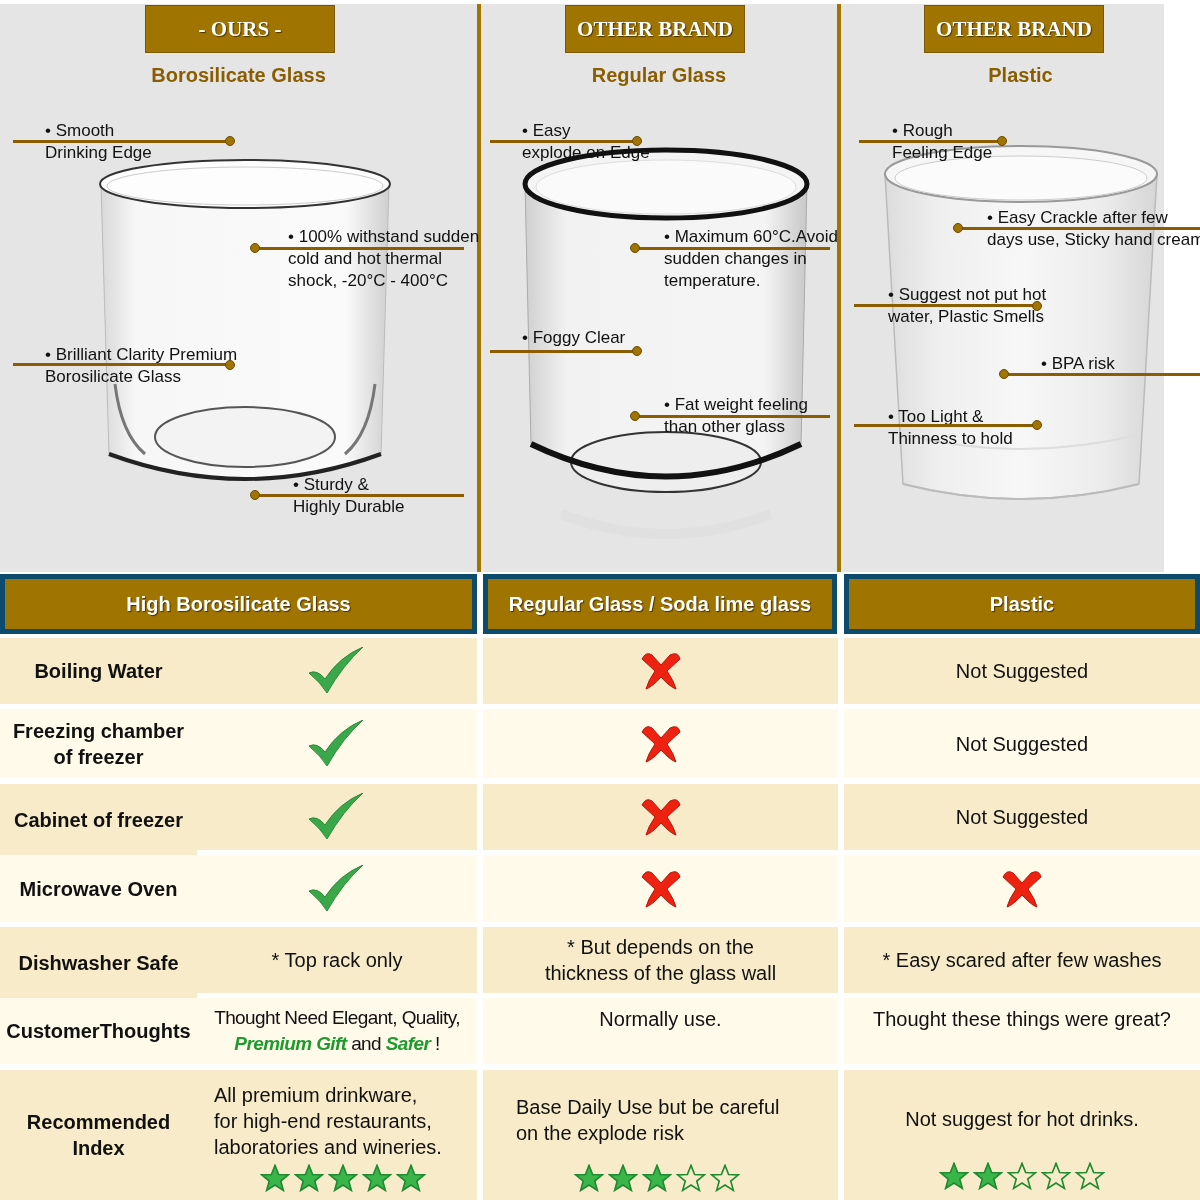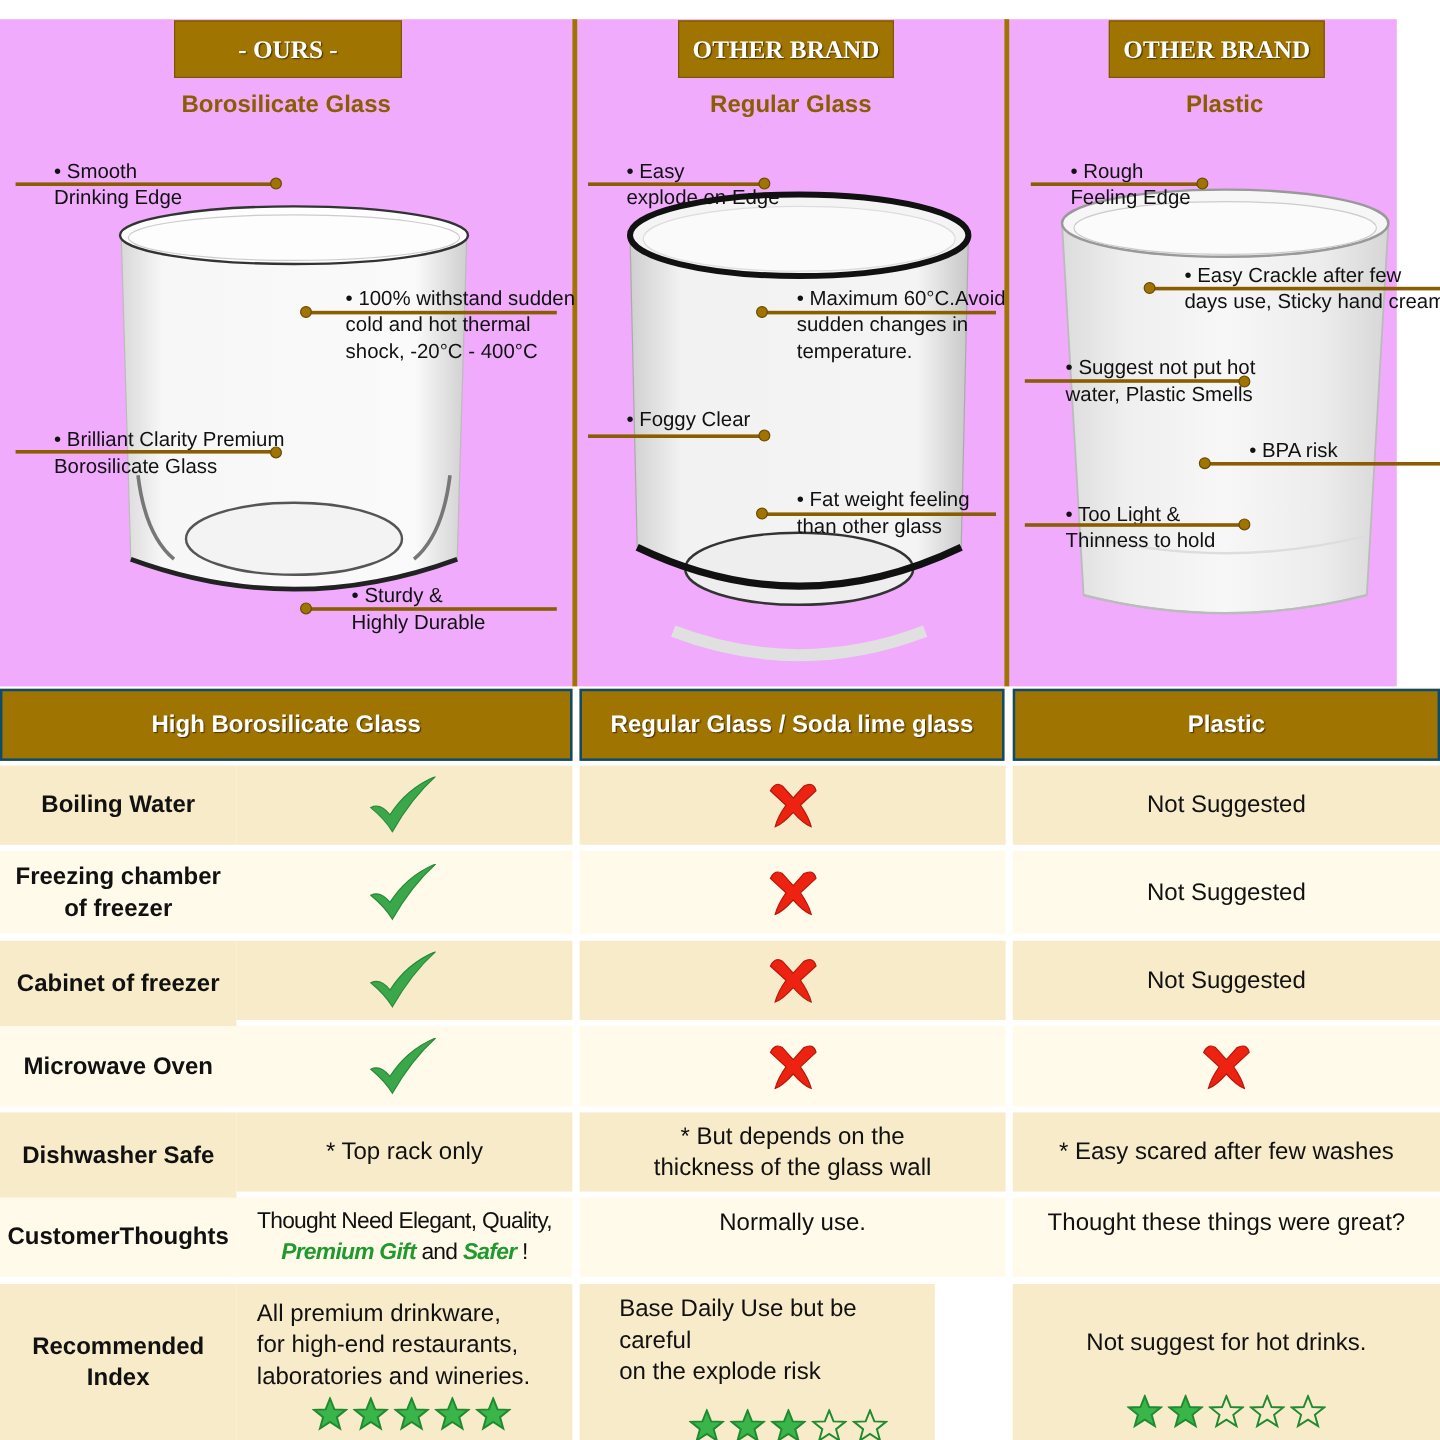--- a/index.html
+++ b/index.html
@@ -4,21 +4,21 @@
   <style>
     * { box-sizing: border-box; margin: 0; padding: 0; }
     body {
       width: 1200px; height: 1200px; overflow: hidden;
       background: #ffffff;
       font-family: "Liberation Sans", "DejaVu Sans", sans-serif;
       color: #111;
       position: relative;
     }
     
-    .top { position: absolute; left: 0; top: 16px; width: 1164px; height: 572px; background: #f0abfc; }
+    .top { position: absolute; left: 0; top: 4px; width: 1164px; height: 572px; background: #e5e5e5; }
     .vline { position: absolute; top: 0; width: 4px; height: 572px; background: #a07400; }
     .col { position: absolute; top: 0; height: 572px; }
     .badge {
       position: absolute; top: 1px; height: 48px;
       background: #a07400; border: 1px solid #7a5800;
       color: #fff; font-family: "Liberation Serif", "DejaVu Serif", serif;
       font-weight: bold; font-size: 21px;
       display: flex; align-items: center; justify-content: center;
       text-shadow: 1px 1px 1px #4a3400;
     }
@@ -26,21 +26,21 @@
       position: absolute; top: 60px; width: 100%; text-align: center;
       color: #8a5e00; font-weight: bold; font-size: 20px;
     }
     .glass { position: absolute; }
     .callout { position: absolute; font-size: 17px; line-height: 22px; color: #111; white-space: nowrap; margin-left: 32px; }
     .leader { position: absolute; height: 3px; background: #8a5e00; }
     .dot { position: absolute; width: 10px; height: 10px; border-radius: 50%; background: #a07400; border: 1px solid #6a4a00; }
 
     
     .table { position: absolute; left: 0; top: 572px; width: 1200px; height: 628px; background: #fff; }
-    .hdr { position: absolute; top: 2px; height: 60px; background: #a07400; border: 2px solid #0c4a6e;
+    .hdr { position: absolute; top: 2px; height: 60px; background: #a07400; border: 5px solid #0c4a6e;
       color: #fff; font-weight: bold; font-size: 20px; display: flex; align-items: center; justify-content: center;
       text-shadow: 1px 1px 1px #4a3400; }
     .cell { position: absolute; display: flex; align-items: center; justify-content: center; text-align: center;
       font-size: 20px; line-height: 26px; color: #111; }
     .rowA { background: #f8ebc9; }
     .rowB { background: #fffaea; }
     .label { font-weight: bold; font-size: 20px; line-height: 26px; }
     .green { color: #1f9a2e; font-style: italic; font-weight: bold; }
     .stars { display: flex; gap: 4px; justify-content: center; }
     .star svg { display: block; }
@@ -324,21 +324,21 @@
             <path d="M12 1 L14.9 8.3 L22.7 8.6 L16.6 13.5 L18.7 21 L12 16.7 L5.3 21 L7.4 13.5 L1.3 8.6 L9.1 8.3 Z" fill="#39b54a" stroke="#1f8a30" stroke-width="1.3"></path>
           </svg>
         </span>
         <span class="star">
           <svg width="30" height="29" viewBox="0 0 24 23">
             <path d="M12 1 L14.9 8.3 L22.7 8.6 L16.6 13.5 L18.7 21 L12 16.7 L5.3 21 L7.4 13.5 L1.3 8.6 L9.1 8.3 Z" fill="#39b54a" stroke="#1f8a30" stroke-width="1.3"></path>
           </svg>
         </span>
       </div>
   </div>
-  <div class="cell rowA" style="left:483px;top:498px;width:296px;height:130px;flex-direction:column;align-items:flex-start;justify-content:flex-start;padding-left:33px;padding-top:8px;text-align:left">
+  <div class="cell rowA" style="left:483px;top:498px;width:355px;height:130px;flex-direction:column;align-items:flex-start;justify-content:flex-start;padding-left:33px;padding-top:24px;text-align:left">
     <span>Base Daily Use but be careful</span>
     <span>on the explode risk</span>
     <div class="stars" id="stars-regular" style="margin-top:18px;margin-left:58px">
         <span class="star">
           <svg width="30" height="29" viewBox="0 0 24 23">
             <path d="M12 1 L14.9 8.3 L22.7 8.6 L16.6 13.5 L18.7 21 L12 16.7 L5.3 21 L7.4 13.5 L1.3 8.6 L9.1 8.3 Z" fill="#39b54a" stroke="#1f8a30" stroke-width="1.3"></path>
           </svg>
         </span>
         <span class="star">
           <svg width="30" height="29" viewBox="0 0 24 23">

